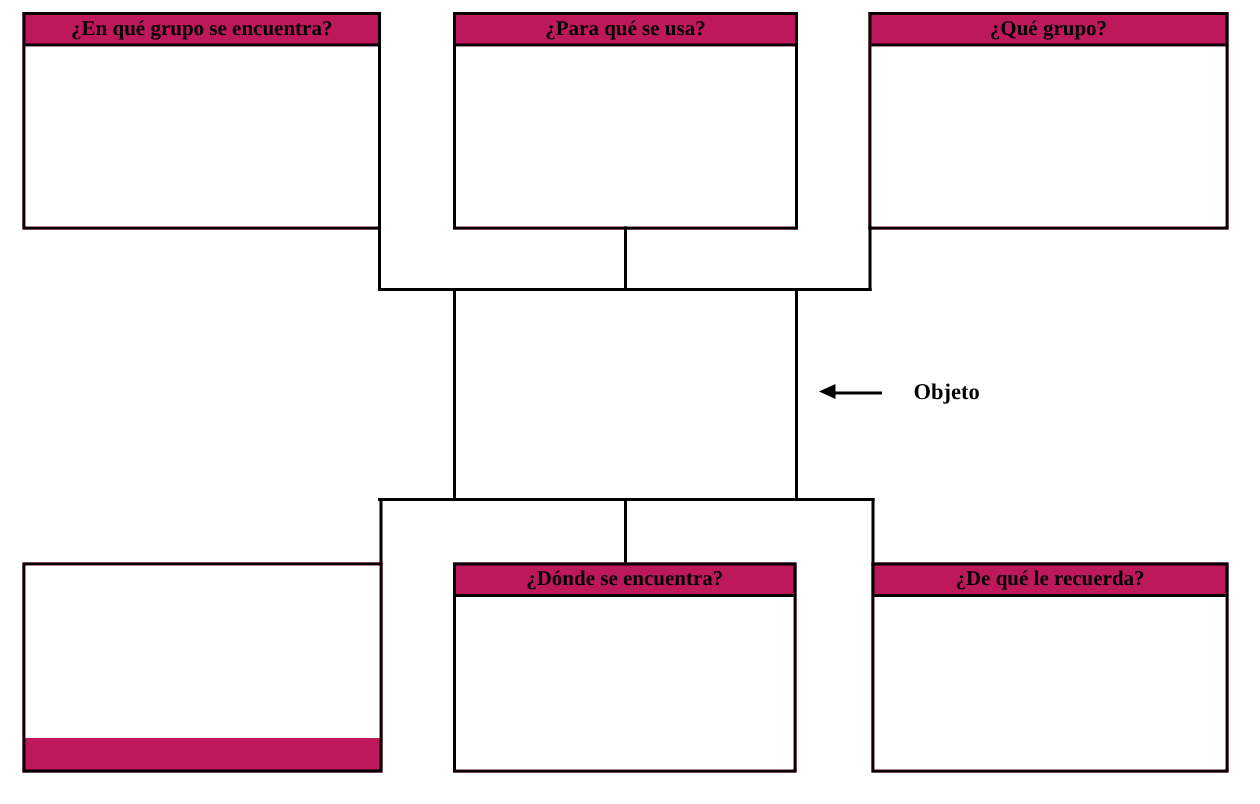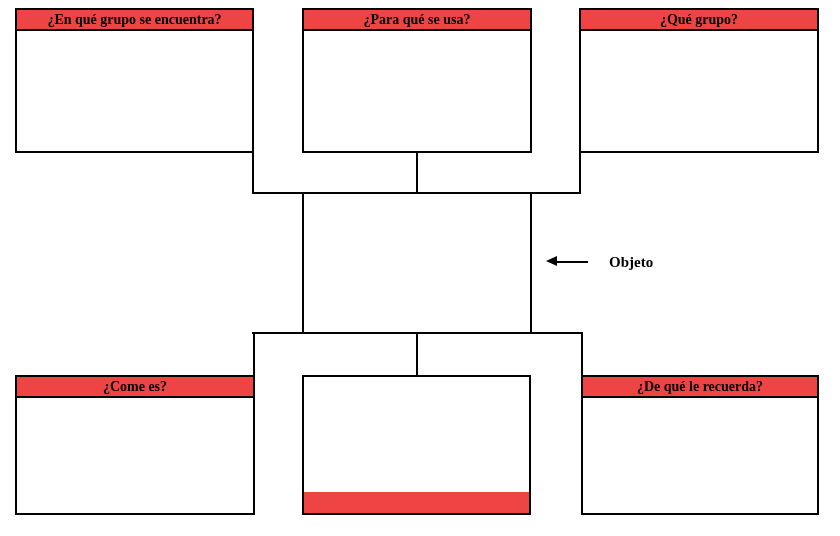--- a/index.html
+++ b/index.html
@@ -13,21 +13,21 @@
     height: 536px;
     background: #ffffff;
     font-family: "Liberation Serif", "DejaVu Serif", serif;
     color: #000000;
     overflow: hidden;
   }
   .qbox {
     position: absolute;
     box-sizing: border-box;
     border: 2px solid #000000;
-    background: #ef4444;
+    background: #be185d;
   }
   .qtitle {
     box-sizing: border-box;
     height: 21px;
     border-bottom: 2px solid #000000;
     text-align: center;
     font-weight: bold;
     font-size: 14px;
     line-height: 19px;
     white-space: nowrap;
@@ -115,25 +115,25 @@
   <div class="line rail-bottom"></div>
   <div class="line stub-bl"></div>
   <div class="line stub-bm"></div>
   <div class="line stub-br"></div>
 
   <div class="line arrow-line"></div>
   <div class="arrow-head"></div>
   <div class="objeto-label">Objeto</div>
 
   <div class="qbox box-bottom-left">
-    <div class="qtitle">¿Come es?</div>
     <div class="qbody"></div>
   </div>
 
   <div class="qbox box-bottom-center">
+    <div class="qtitle">¿Dónde se encuentra?</div>
     <div class="qbody"></div>
   </div>
 
   <div class="qbox box-bottom-right">
     <div class="qtitle">¿De qué le recuerda?</div>
     <div class="qbody"></div>
   </div>
 
 </div>
 

